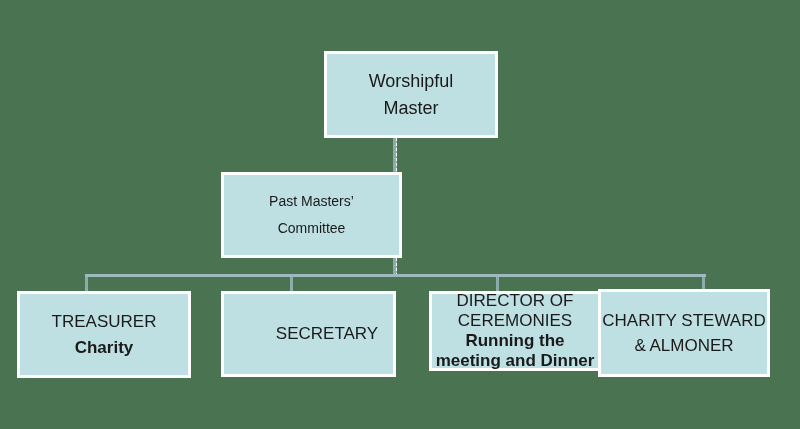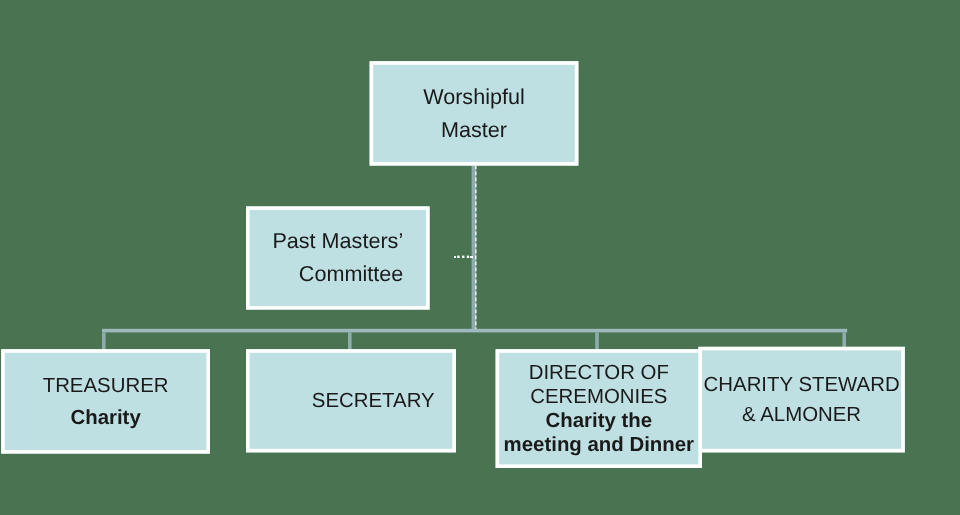--- a/index.html
+++ b/index.html
@@ -18,34 +18,35 @@
     position: absolute;
     box-sizing: border-box;
     background: #BFE0E3;
     border: 3px solid #FFFFFF;
     display: flex;
     flex-direction: column;
     align-items: center;
     justify-content: center;
     text-align: center;
     color: #1A1A1A;
+    margin-left: 16px;
   }
   .node .label,
   .node .role {
     white-space: pre-line;
     display: block;
   }
   .node .role { font-weight: bold; }
 
   
   #node-wm  { left: 308px; top: 51px;  width: 174px; height: 87px; font-size: 18px; line-height: 27px; }
-  #node-pm  { left: 205px; top: 172px; width: 153px; height: 86px; font-size: 18px; line-height: 27px; text-align: right; }
+  #node-pm  { left: 205px; top: 172px; width: 181px; height: 86px; font-size: 14px; line-height: 27px; }
   #node-b1  { left: 1px;   top: 291px; width: 174px; height: 87px; font-size: 17px; line-height: 26px; }
   #node-b2  { left: 205px; top: 291px; width: 175px; height: 86px; font-size: 17px; line-height: 26px; padding-left: 37px; }
-  #node-b3  { left: 413px; top: 291px; width: 172px; height: 99px; font-size: 17px; line-height: 20px; }
+  #node-b3  { left: 413px; top: 291px; width: 172px; height: 80px; font-size: 17px; line-height: 20px; }
   #node-b4  { left: 582px; top: 289px; width: 172px; height: 88px; font-size: 17px; line-height: 25px; }
 
   
   .line { position: absolute; }
   #vline {
     left: 393px; top: 138px; width: 3px; height: 138px;
     background: #8FACAC;
     border-right: 1px dashed #FFFFFF;
   }
   #hline {
@@ -94,21 +95,21 @@
     <span class="role">Charity</span>
   </div>
 
   <div class="node" id="node-b2">
     <span class="label">SECRETARY</span>
   </div>
 
   <div class="node" id="node-b3">
     <span class="label">DIRECTOR OF
 CEREMONIES</span>
-    <span class="role">Charity the
+    <span class="role">Running the
 meeting and Dinner</span>
   </div>
 
   <div class="node" id="node-b4">
     <span class="label">CHARITY STEWARD
 &amp; ALMONER</span>
   </div>
 
 </div>
 

